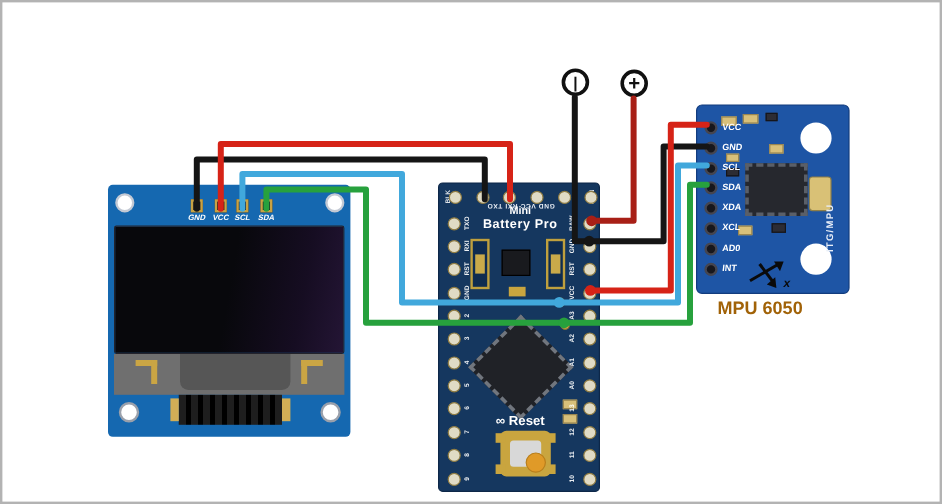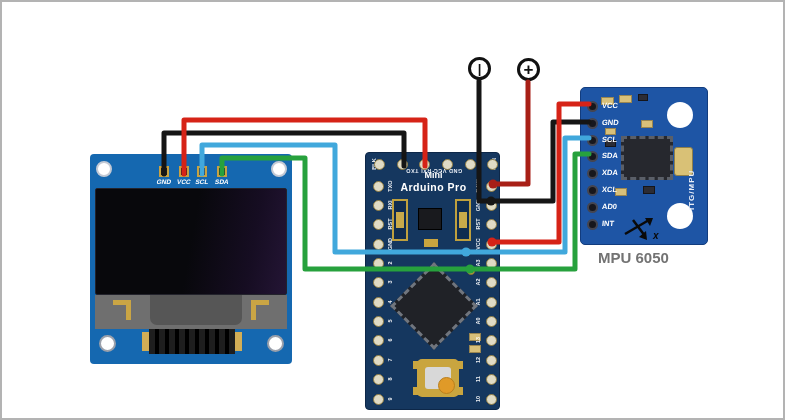--- a/index.html
+++ b/index.html
@@ -125,30 +125,31 @@
       <div class="olabel" style="left: 101px; top: 24px;">SCL</div>
       <div class="opad" style="left: 127px; top: 12px;"></div>
       <div class="olabel" style="left: 121px; top: 24px;">SDA</div>
     </div>
 
   <div id="arduino" style="background: rgb(21, 55, 95);">
     <div id="ftdi-text">GND VCC RXI TXO</div>
     <div class="acorner" style="left:2px;top:8px;">BLK</div>
     <div class="acorner" style="left:122px;top:8px;">GRN</div>
     <div id="ard-title1">Mini</div>
-    <div id="ard-title2">Arduino Pro</div>
+    <div id="ard-title2">Battery Pro</div>
     <div class="gold-bracket" style="left:26px;top:46px;">
         <div class="gold-blob"></div>
       </div>
     <div class="gold-bracket" style="left:89px;top:46px;">
         <div class="gold-blob"></div>
       </div>
     <div id="mid-ic"></div>
     <div id="gold-cap"></div>
     <div id="big-chip"></div>
+    <div id="reset-row"><span>∞</span> <span>Reset</span></div>
     <div id="reset-btn">
       <div class="leg" style="left:-4px;top:2px;"></div>
         <div class="leg" style="right:-4px;top:2px;"></div>
       <div class="leg" style="left:-4px;bottom:2px;"></div>
         <div class="leg" style="right:-4px;bottom:2px;"></div>
       <div id="reset-inner">
           <div id="reset-dot"></div>
         </div>
     </div>
     <div class="ipad" style="left:97px;top:95px;"></div>
@@ -242,21 +243,21 @@
       <div class="mlabel" style="left: 21px; top: 63px;">SDA</div>
       <div class="mpin" style="left: 6px; top: 80px;"></div>
       <div class="mlabel" style="left: 21px; top: 80px;">XDA</div>
       <div class="mpin" style="left: 6px; top: 97px;"></div>
       <div class="mlabel" style="left: 21px; top: 97px;">XCL</div>
       <div class="mpin" style="left: 6px; top: 114px;"></div>
       <div class="mlabel" style="left: 21px; top: 114px;">AD0</div>
       <div class="mpin" style="left: 6px; top: 131px;"></div>
       <div class="mlabel" style="left: 21px; top: 131px;">INT</div>
     </div>
-  <div id="mpu-caption" style="color: #737373;">MPU 6050</div>
+  <div id="mpu-caption" style="color: #a16207;">MPU 6050</div>
 
   <svg id="wires" width="785" height="420">
     <g fill="none" stroke-width="5" stroke-linecap="round" stroke-linejoin="round">
       <polyline points="477,79 477,199 551,199 551,120 587,120" stroke="#151515"></polyline>
       <polyline points="162,172 162,131 402,131 402,164" stroke="#151515"></polyline>
       <polyline points="182,172 182,118 423,118 423,164" stroke="#d62317"></polyline>
       <polyline points="526,80 526,182 492,182" stroke="#a81f16"></polyline>
       <polyline points="490,240 557,240 557,102 587,102" stroke="#d62317"></polyline>
       <polyline points="200,172 200,143 333,143 333,250 563,250 563,136 587,136" stroke="#41a8dc"></polyline>
       <polyline points="220,172 220,156 303,156 303,267 573,267 573,152 587,152" stroke="#27a13d"></polyline>

